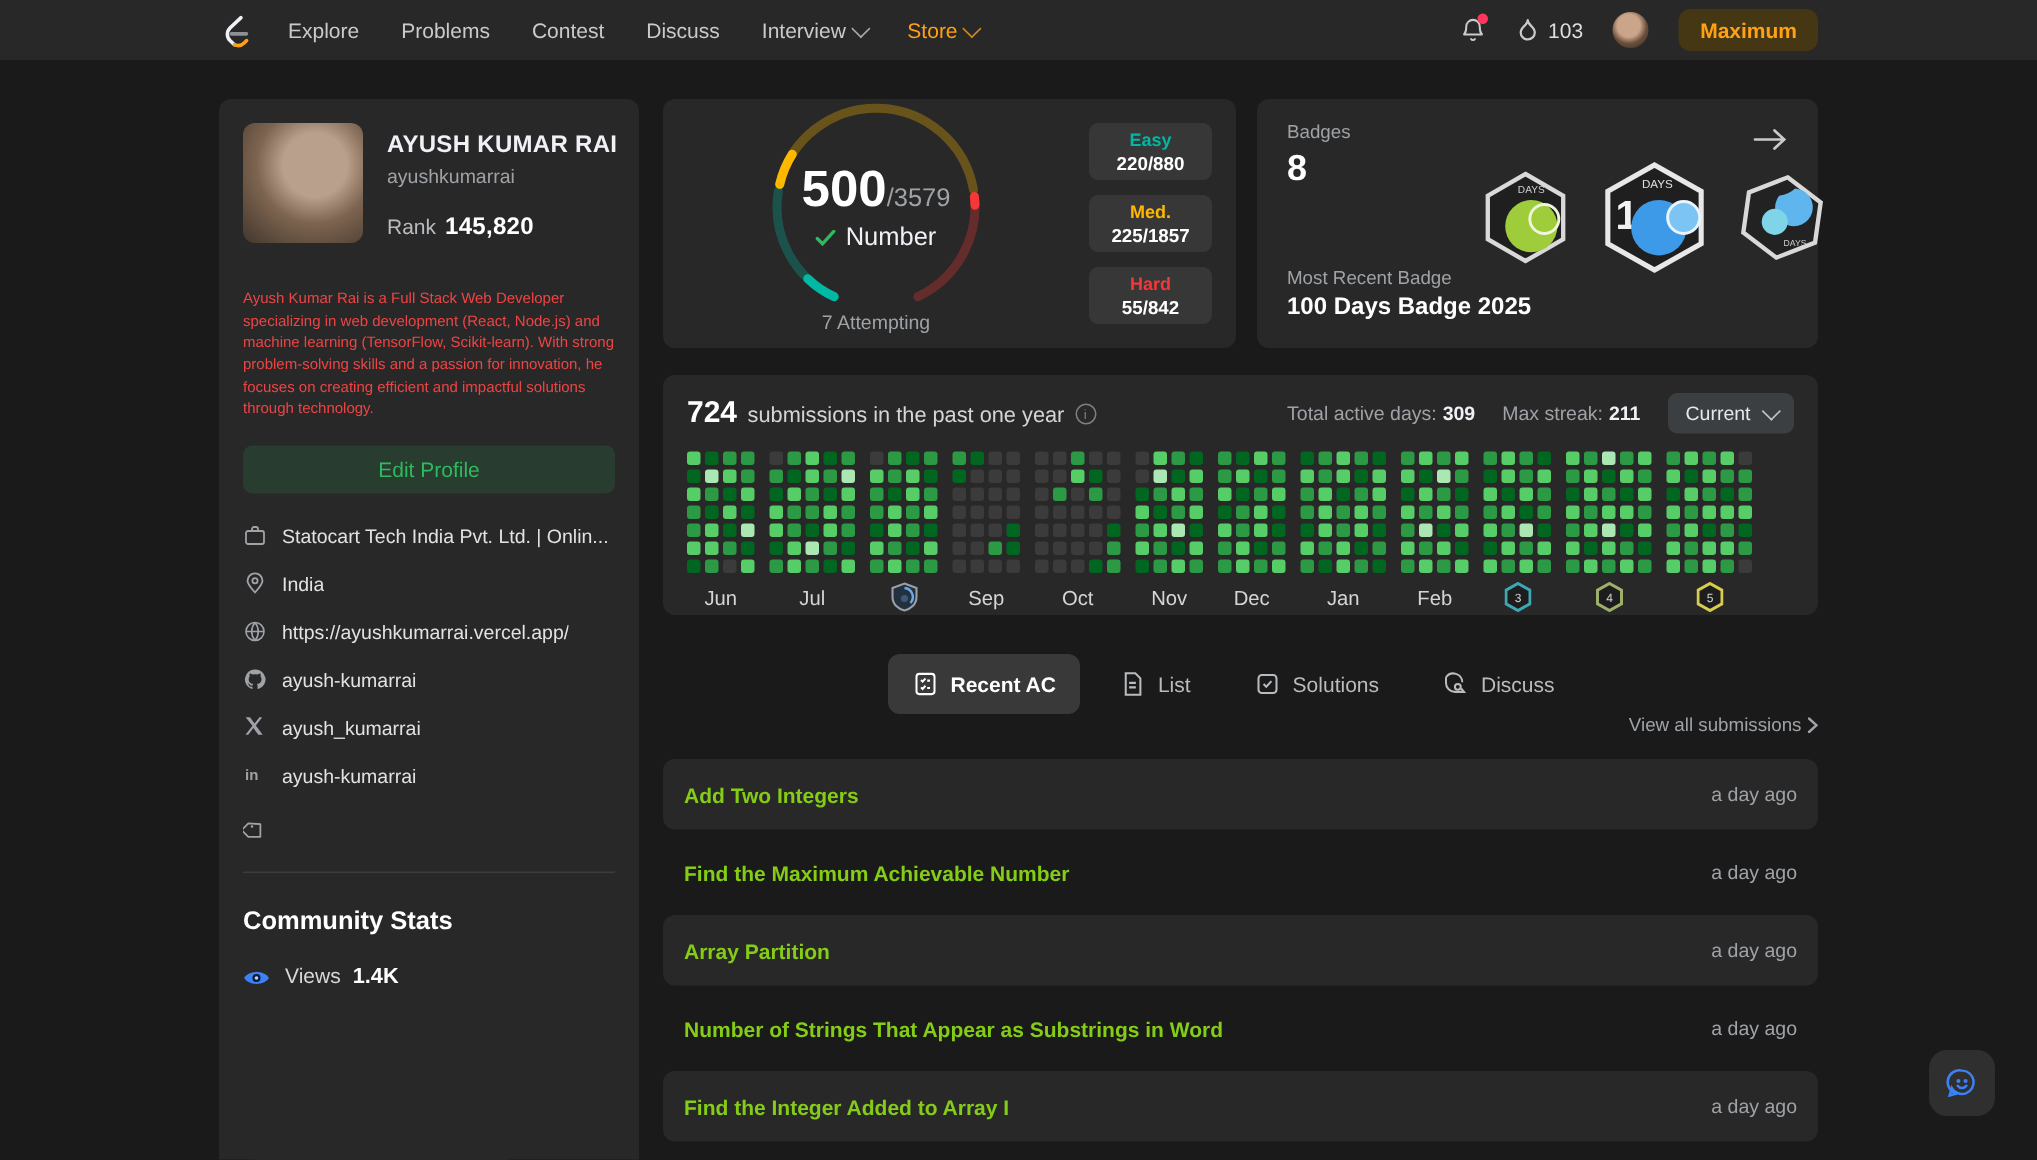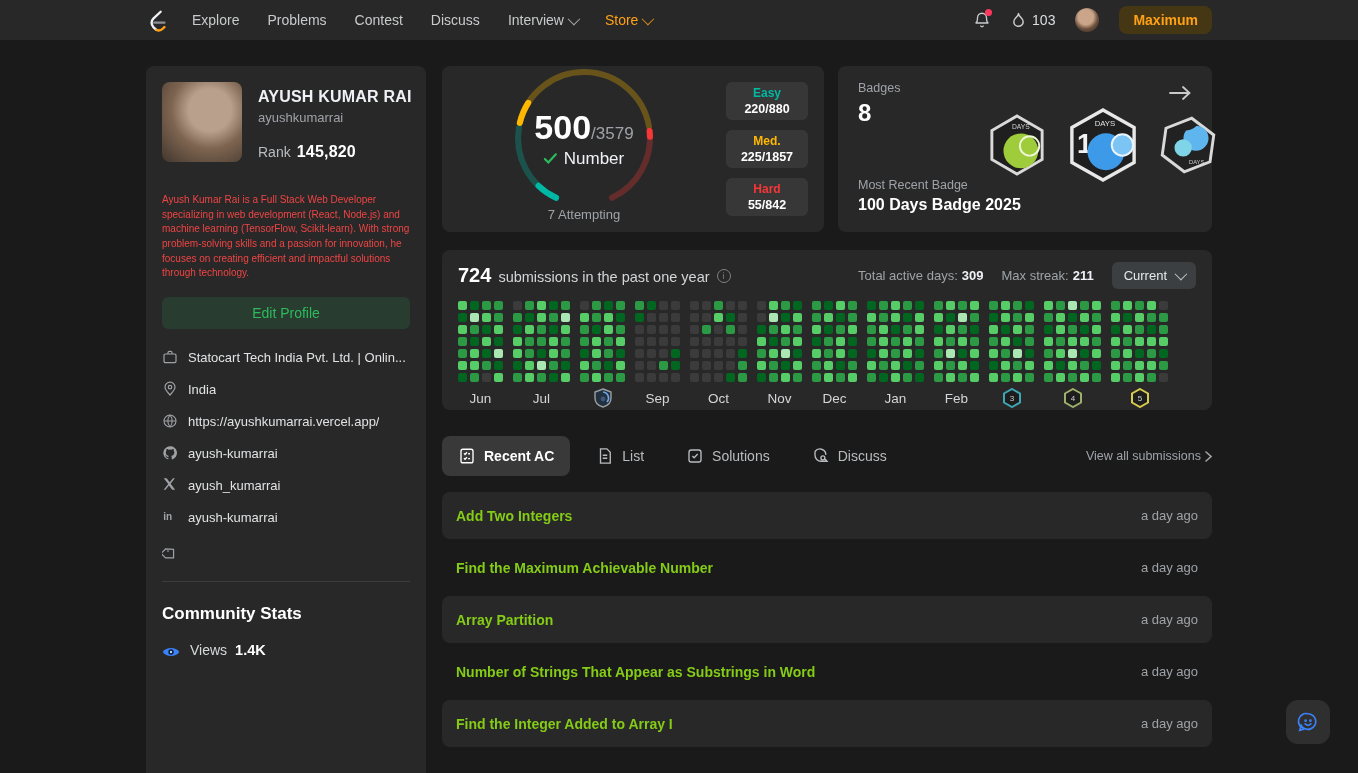--- a/index.html
+++ b/index.html
@@ -96,21 +96,21 @@
                padding:6px 12px; display:flex; align-items:center; gap:8px; cursor:pointer;
                font-family:"Liberation Sans",sans-serif; }
   .heat-grid-wrap { margin-top:12px; display:flex; gap:10px; }
   .month-group { display:flex; flex-direction:column; gap:6px; }
   .month-cols { display:flex; gap:3px; }
   .month-col { display:flex; flex-direction:column; gap:3px; }
   .cell { width:9px; height:9px; border-radius:2px; }
   .month-label { font-size:13.5px; color:#d3d5d7; text-align:center; height:20px; display:flex; align-items:center; justify-content:center; }
 
   
-  .tabs-row { margin-top:26px; display:flex; align-items:center; }
+  .tabs-row { margin-top:26px; display:flex; align-items:center;flex-direction:column; }
   .tab { display:flex; align-items:center; gap:8px; font-size:14px; color:#b9bcbf; padding:11px 16px;
          border-radius:8px; cursor:pointer; margin-right:10px; }
   .tab.active { background:#393939; color:#fff; font-weight:700; }
   .view-all { margin-left:auto; font-size:12.5px; color:#9fa3a7; cursor:pointer; display:flex; align-items:center; gap:4px; }
   .subs { margin-top:16px; }
   .sub-row { height:47px; border-radius:8px; display:flex; align-items:center; padding:0 14px; margin-bottom:5px; cursor:pointer; }
   .sub-row.alt { background:#282828; }
   .sub-title { font-size:14px; font-weight:700; color:#84cc16; }
   .sub-time { margin-left:auto; font-size:13px; color:#9fa3a7; }
 

